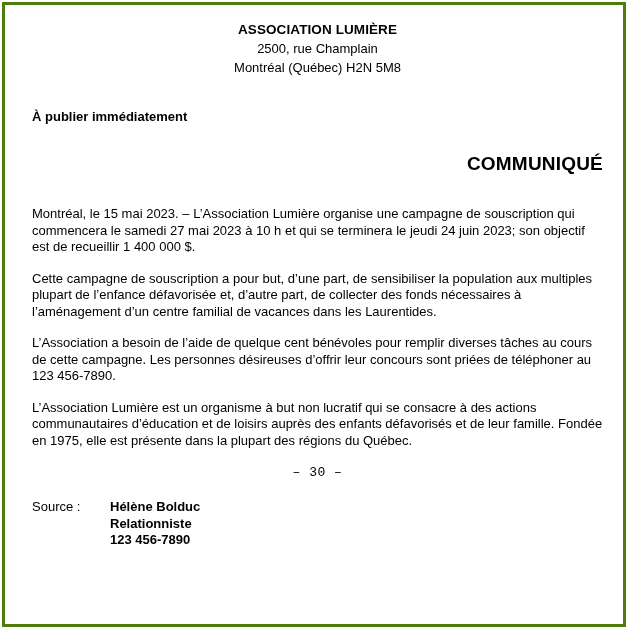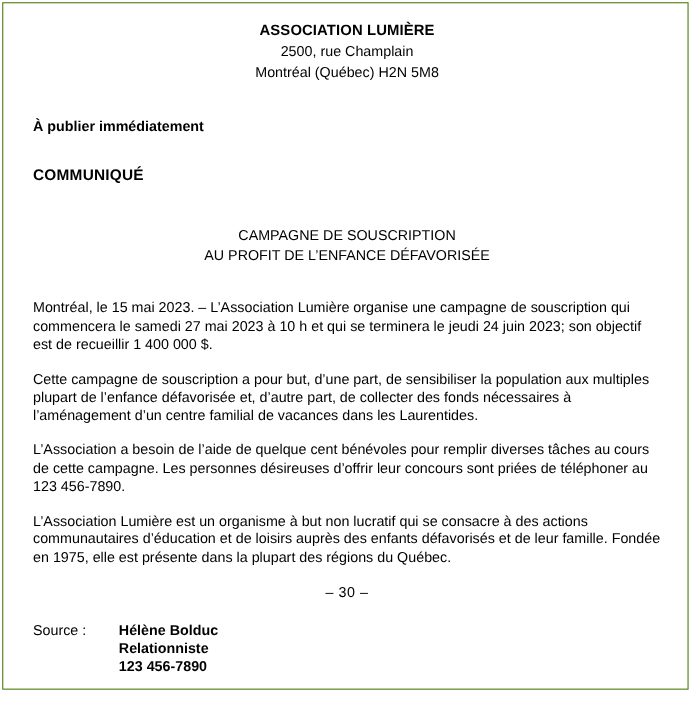--- a/index.html
+++ b/index.html
@@ -13,21 +13,21 @@
     font-family: "Liberation Sans", sans-serif;
     color: #000000;
     -webkit-font-smoothing: antialiased;
   }
   .page {
     position: absolute;
     left: 2px;
     top: 2px;
     width: 624px;
     height: 625px;
-    border: 1px solid #4d7c0f;
+    border: 3px solid #4d7c0f;
     box-sizing: border-box;
     background: #ffffff;
     overflow: hidden;
   }
   .content {
     position: absolute;
     left: 27px;
     top: 0;
     width: 571px;
   }
@@ -44,23 +44,23 @@
   .letterhead .addr {
     font-size: 13px;
   }
   .release-note {
     text-align: left;
     font-weight: bold;
     font-size: 13px;
     margin-top: 32px;
   }
   .communique {
-    text-align: left;
+    text-align: right;
     font-weight: bold;
-    font-size: 14px;
+    font-size: 19px;
     letter-spacing: 0.2px;
     margin-top: 29px;
   }
   .subject {
     text-align: center;
     font-size: 13px;
     line-height: 18px;
     margin-top: 38px;
   }
   .body-block {
@@ -72,20 +72,21 @@
     margin: 0 0 15px 0;
     text-align: left;
   }
   p.para:last-child {
     margin-bottom: 16px;
   }
   .endmark {
     text-align: center;
     font-size: 13px;
     letter-spacing: 0.5px;
+    font-family: Liberation Mono, monospace;
   }
   .source {
     margin-top: 19px;
     display: flex;
     align-items: flex-start;
     font-size: 13px;
     line-height: 16.5px;
   }
   .source-label {
     width: 78px;
@@ -105,24 +106,20 @@
     <div class="letterhead">
       <div class="org">ASSOCIATION LUMIÈRE</div>
       <div class="addr">2500, rue Champlain</div>
       <div class="addr">Montréal (Québec)  H2N 5M8</div>
     </div>
 
     <div class="release-note">À publier immédiatement</div>
 
     <div class="communique">COMMUNIQUÉ</div>
 
-    <div class="subject">
-      <div>CAMPAGNE DE SOUSCRIPTION</div>
-      <div>AU PROFIT DE L’ENFANCE DÉFAVORISÉE</div>
-    </div>
 
     <div class="body-block">
       <p class="para">Montréal, le 15 mai 2023. – L’Association Lumière organise une campagne de souscription qui commencera le samedi 27 mai 2023 à 10 h et qui se terminera le jeudi 24 juin 2023; son objectif est de recueillir 1 400 000 $.</p>
       <p class="para">Cette campagne de souscription a pour but, d’une part, de sensibiliser la population aux multiples plupart de l’enfance défavorisée et, d’autre part, de collecter des fonds nécessaires à l’aménagement d’un centre familial de vacances dans les Laurentides.</p>
       <p class="para">L’Association a besoin de l’aide de quelque cent bénévoles pour remplir diverses tâches au cours de cette campagne. Les personnes désireuses d’offrir leur concours sont priées de téléphoner au 123 456-7890.</p>
       <p class="para">L’Association Lumière est un organisme à but non lucratif qui se consacre à des actions communautaires d’éducation et de loisirs auprès des enfants défavorisés et de leur famille. Fondée en 1975, elle est présente dans la plupart des régions du Québec.</p>
     </div>
 
     <div class="endmark">– 30 –</div>
 

